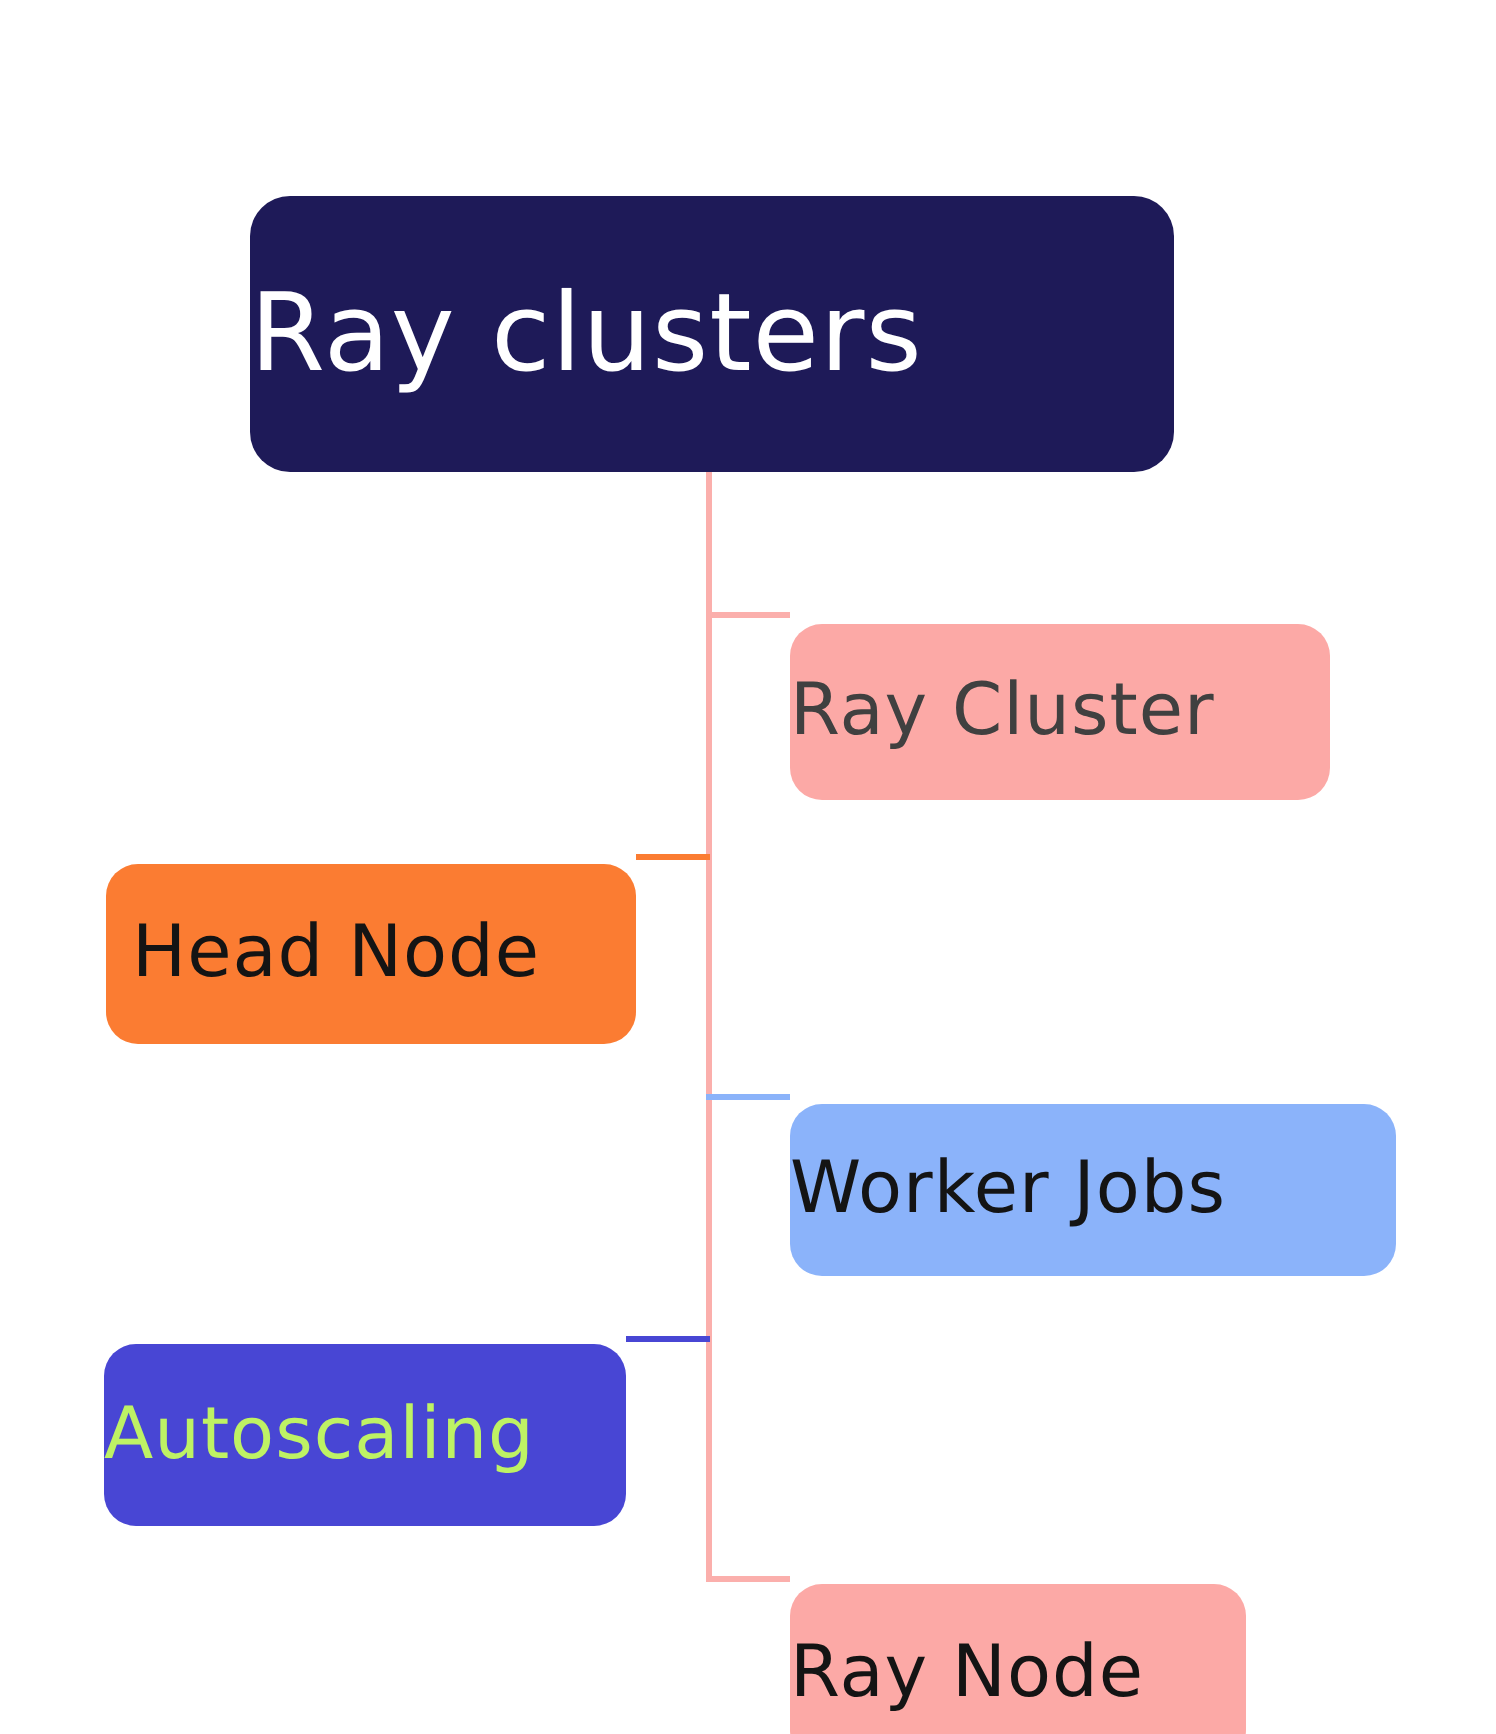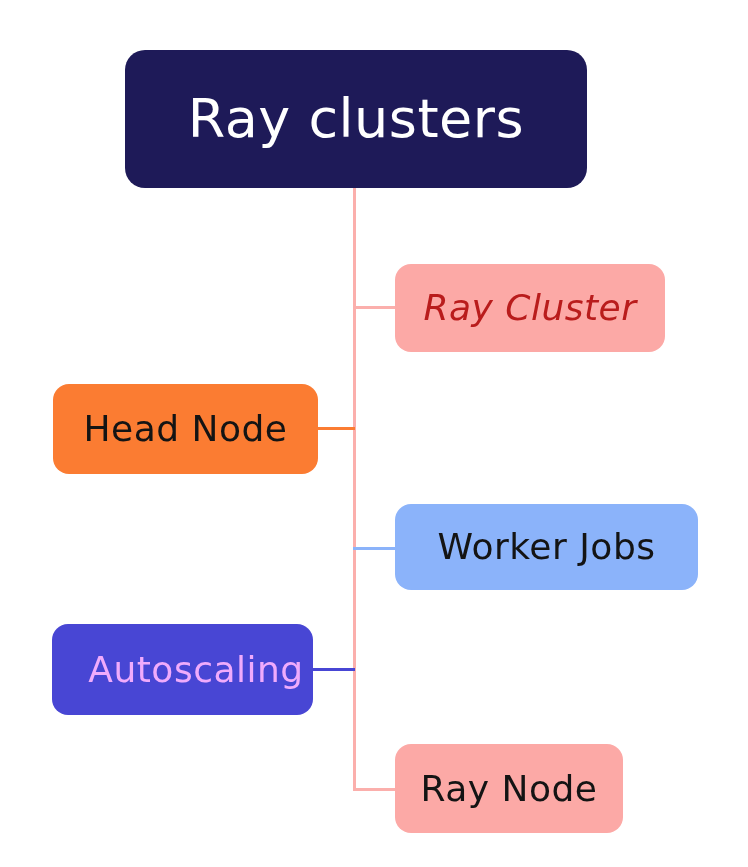--- a/index.html
+++ b/index.html
@@ -12,44 +12,44 @@
     position: relative;
     width: 748px;
     height: 867px;
     background: #ffffff;
     overflow: hidden;
   }
   .node {
     position: absolute;
     display: flex;
     align-items: center;
-    justify-content: center;
     box-sizing: border-box;
     white-space: nowrap;
+    margin-top: 48px;
   }
   .node span {
     display: block;
     line-height: 1;
     letter-spacing: 0.5px;
   }
   .root-node {
     left: 125px;
     top: 50px;
     width: 462px;
     height: 138px;
     border-radius: 20px;
     font-size: 54px;
     font-weight: 500;
   }
   .child-node {
     border-radius: 16px;
     font-size: 36px;
   }
   #node-ray-cluster  { left: 395px; top: 264px; width: 270px; height: 88px; }
-  #node-head-node    { left: 53px;  top: 384px; width: 265px; height: 90px; }
+  #node-head-node    { left: 53px;  top: 384px; width: 265px; height: 90px; padding-left: 13px; }
   #node-worker-node  { left: 395px; top: 504px; width: 303px; height: 86px; }
   #node-autoscaling  { left: 52px;  top: 624px; width: 261px; height: 91px; }
   #node-ray-jobs     { left: 395px; top: 744px; width: 228px; height: 89px; }
 
   .connector {
     position: absolute;
   }
   .connector.h { height: 3px; }
   .connector.v { width: 3px; }
 
@@ -70,33 +70,33 @@
   <div class="connector h" id="connector-ray-cluster" style="background-color: rgb(251, 175, 172);"></div>
   <div class="connector h" id="connector-head-node" style="background-color: rgb(251, 124, 50);"></div>
   <div class="connector h" id="connector-worker-node" style="background-color: rgb(139, 179, 250);"></div>
   <div class="connector h" id="connector-autoscaling" style="background-color: rgb(72, 70, 212);"></div>
   <div class="connector h" id="connector-ray-jobs" style="background-color: rgb(251, 175, 172);"></div>
 
   <div class="node root-node" style="background-color: rgb(30, 26, 88); color: rgb(255, 255, 255);">
     <span>Ray clusters</span>
   </div>
 
-  <div class="node child-node" id="node-ray-cluster" style="background-color: rgb(252, 169, 166); color: #b91c1c; font-style: italic;">
+  <div class="node child-node" id="node-ray-cluster" style="background-color: rgb(252, 169, 166); color: #404040;">
     <span>Ray Cluster</span>
   </div>
 
   <div class="node child-node" id="node-head-node" style="background-color: rgb(251, 124, 50); color: rgb(20, 20, 20);">
     <span>Head Node</span>
   </div>
 
   <div class="node child-node" id="node-worker-node" style="background-color: rgb(139, 179, 250); color: rgb(20, 20, 20);">
     <span>Worker Jobs</span>
   </div>
 
-  <div class="node child-node" id="node-autoscaling" style="background-color: rgb(72, 70, 212); color: #f0abfc; padding-left: 27px;">
+  <div class="node child-node" id="node-autoscaling" style="background-color: rgb(72, 70, 212); color: #bef264;">
     <span>Autoscaling</span>
   </div>
 
   <div class="node child-node" id="node-ray-jobs" style="background-color: rgb(252, 169, 166); color: rgb(20, 20, 20);">
     <span>Ray Node</span>
   </div>
 
 </div>
 
 </body></html>

